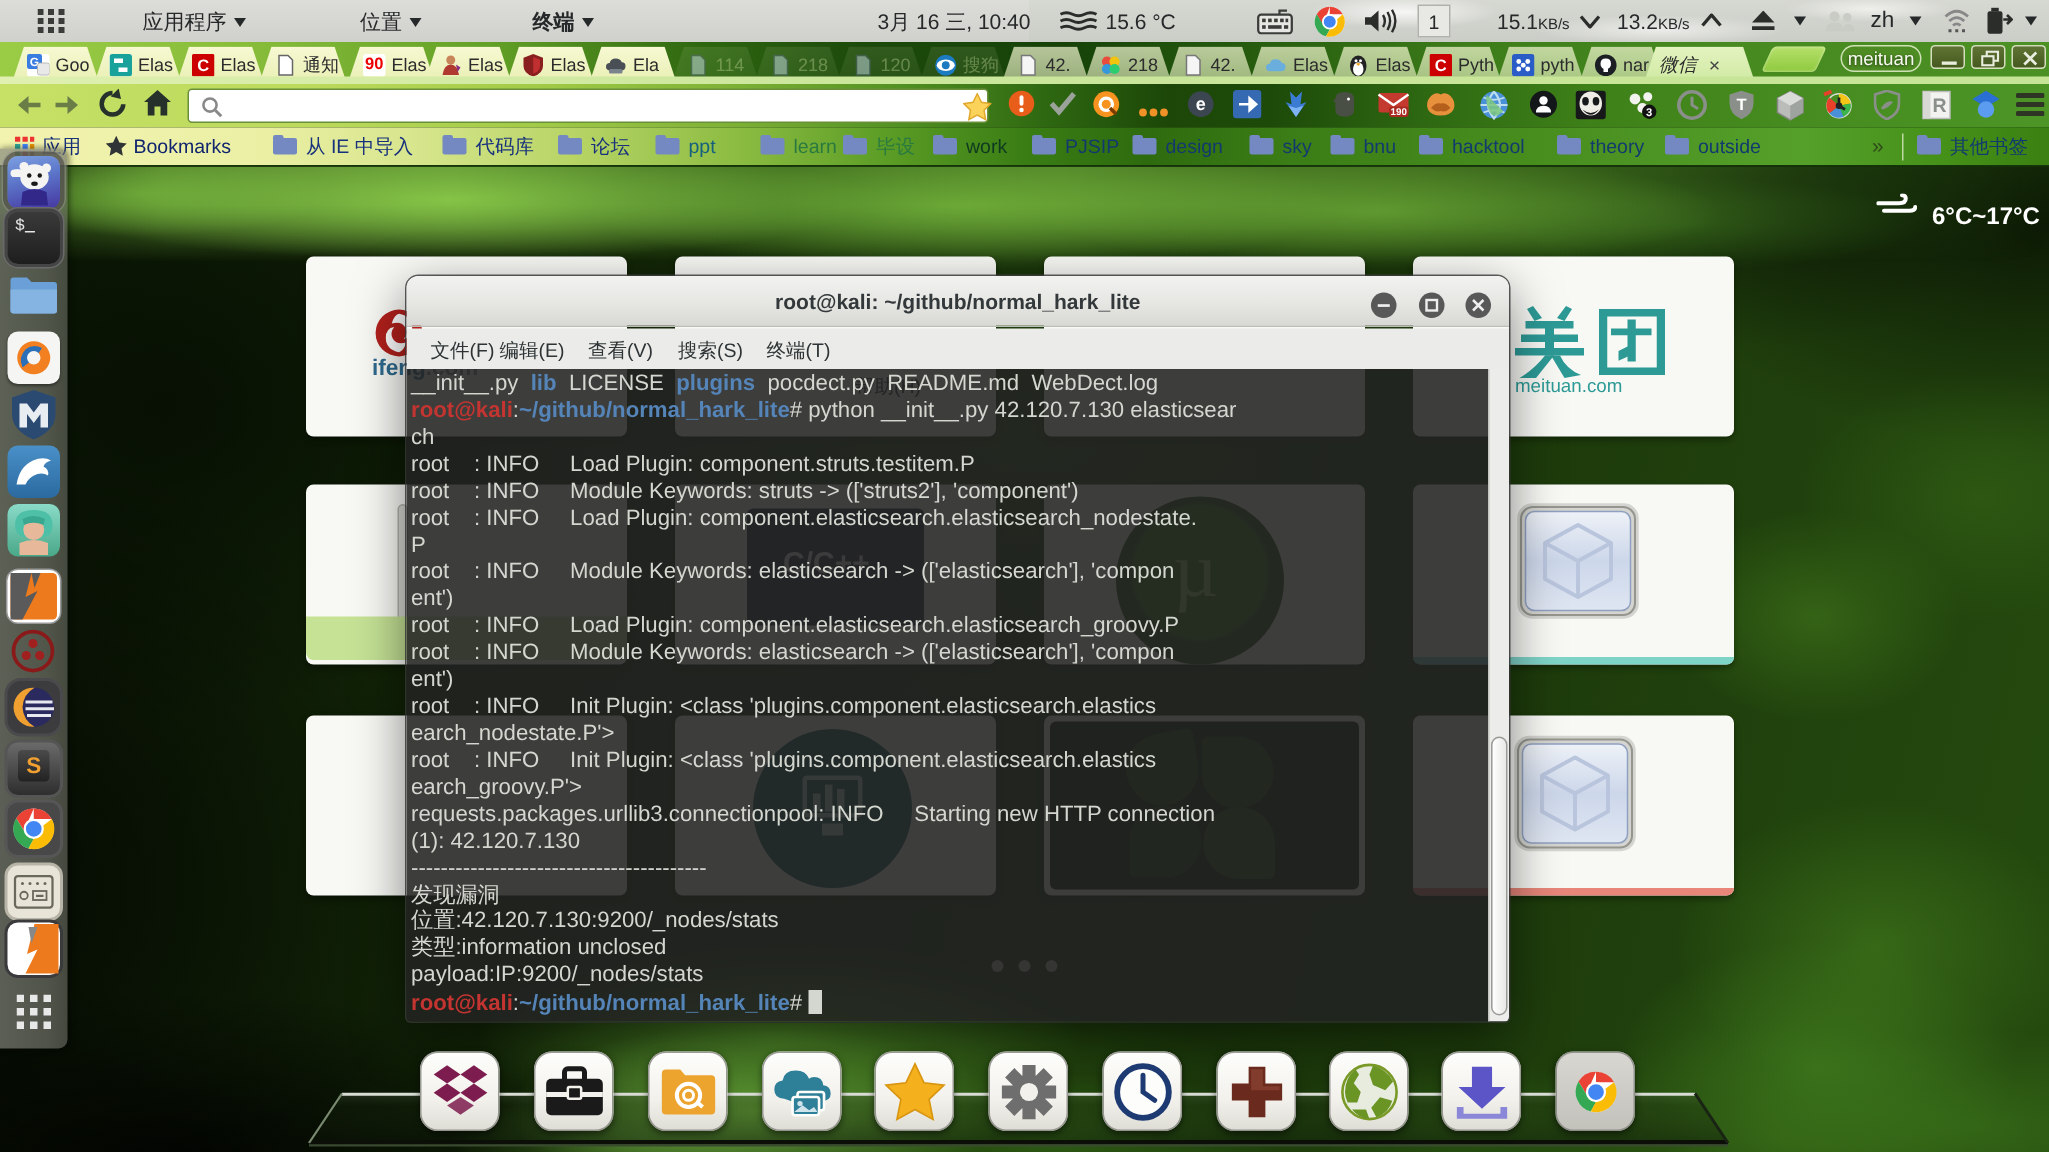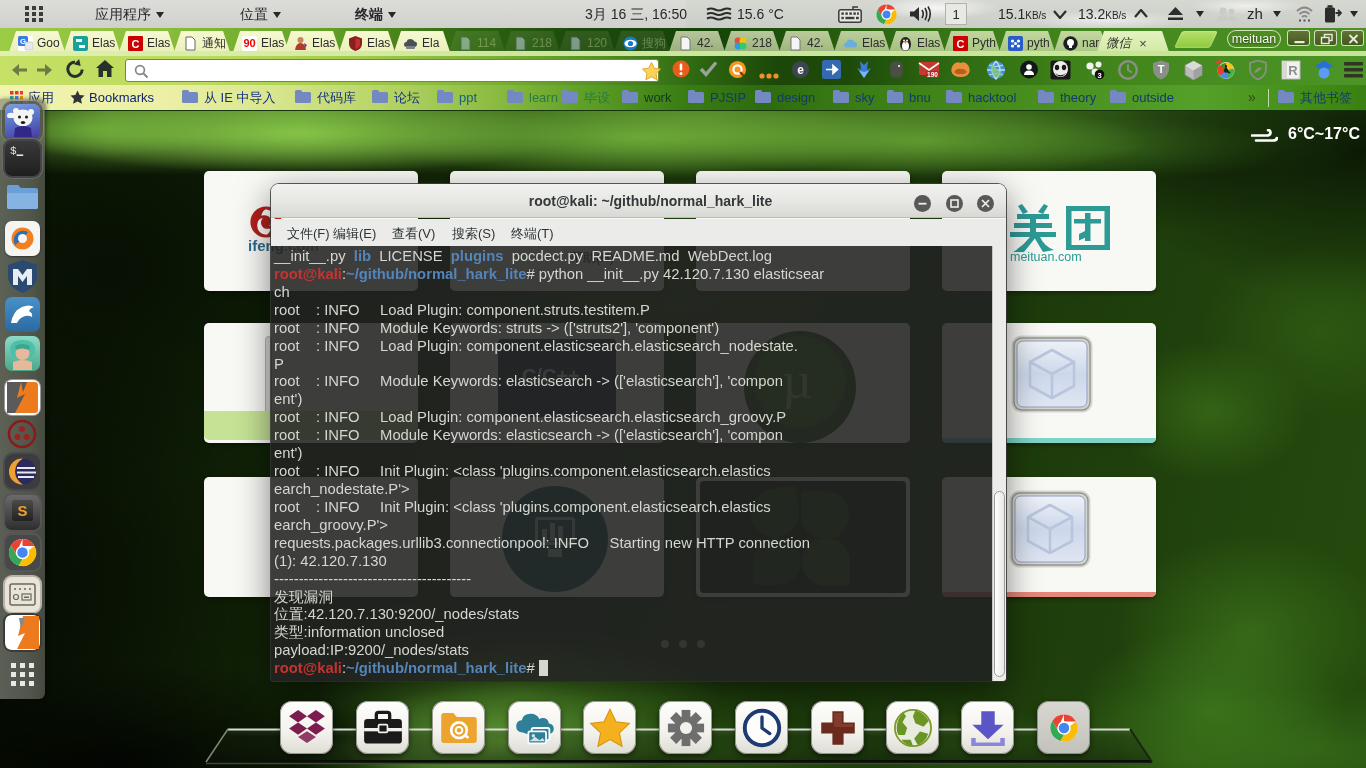--- a/index.html
+++ b/index.html
@@ -82,21 +82,21 @@
 .bm { position:absolute; top:0; height:25px; line-height:25px; white-space:nowrap; }
 .bmfolder { display:inline-block; width:16px; height:11px; background:#7488c2; border-radius:1.5px; position:relative; vertical-align:-1px; margin-right:6px; }
 .bmfolder:before { content:""; position:absolute; left:0; top:-2.5px; width:7px; height:3px; background:#7488c2; border-radius:1.5px 1.5px 0 0; }
 
 
 #term { position:absolute; left:271px; top:184px; width:735px; height:497px;
  border-radius:8px 8px 3px 3px; box-shadow:0 10px 34px rgba(0,0,0,0.5), 0 0 0 1px rgba(70,70,70,0.85);
  overflow:hidden; }
 #ttitle { position:absolute; left:0; top:0; width:100%; height:34px;
  background:linear-gradient(180deg,#f2f2f0 0%,#e6e6e3 55%,#d8d8d4 100%);
- border-bottom:1px solid #bdbdb8;padding-left:12px; }
+ border-bottom:1px solid #bdbdb8; }
 #ttitle .txt { position:absolute; width:100%; text-align:center; top:9px; font-size:14px; font-weight:bold; color:#33383a; }
 .wbtn { position:absolute; top:11px; width:17px; height:17px; border-radius:50%; background:#585858; }
 #tmenu { position:absolute; left:0; top:35px; width:100%; height:27px; background:#ebebe9; font-size:13px; color:#2e3436; }
 #tmenu span { position:absolute; top:6px; }
 #tbody { position:absolute; left:0; top:62px; width:735px; height:435px; background:rgba(34,34,34,0.88); }
 #tscroll { position:absolute; right:0; top:62px; width:14px; height:435px; background:#ececea; border-left:1px solid #c4c4c0; }
 #tthumb { position:absolute; right:1px; top:245px; width:11px; height:186px; background:linear-gradient(90deg,#ffffff,#e8e8e6); border:1px solid #9a9a96; border-radius:6px; }
 #ttext { position:absolute; left:3px; top:2px; width:716px; font-family:Liberation Sans, sans-serif;
  font-size:14.8px; line-height:17.92px; color:#d4d7cf; white-space:pre; }
 .tr { color:#c43431; font-weight:bold; }
@@ -244,21 +244,21 @@
           <rect x="7" y="6" width="4" height="4"></rect>
           <rect x="14" y="6" width="4" height="4"></rect>
           <rect x="0" y="12" width="4" height="4"></rect>
           <rect x="7" y="12" width="4" height="4"></rect>
           <rect x="14" y="12" width="4" height="4"></rect>
         </g>
     </svg>
     <div class="tbitem" style="left:95px;">应用程序<span class="tri-d"></span></div>
     <div class="tbitem" style="left:240px;">位置<span class="tri-d"></span></div>
     <div class="tbitem" style="left:355px;font-weight:bold;">终端<span class="tri-d"></span></div>
-    <div class="tbitem" style="left:585px;">3月 16 三, 16:50</div>
+    <div class="tbitem" style="left:585px;">3月 16 三, 10:40</div>
     <svg class="abs" style="left:706px;top:7px;" width="26" height="14" viewBox="0 0 26 14">
       <g stroke="#2a2d2a" stroke-width="2" fill="none">
           <path d="M1 2.5 Q5 0.5 9 2.5 T17 2.5 T25 2.5"></path>
           <path d="M1 7 Q5 5 9 7 T17 7 T25 7"></path>
           <path d="M1 11.5 Q5 9.5 9 11.5 T17 11.5 T25 11.5"></path>
         </g>
     </svg>
     <div class="tbitem" style="left:737px;">15.6 °C</div>
     <svg class="abs" style="left:838px;top:6px;" width="24" height="17" viewBox="0 0 24 17">
       <rect x="0.8" y="3.8" width="22.4" height="12.4" rx="2" fill="#e6e6e2" stroke="#3a3d3a" stroke-width="1.5"></rect>
@@ -611,21 +611,21 @@
     <div class="bm" style="left:1268px;top:4px;width:1px;height:18px;background:rgba(240,248,220,0.7);"></div>
     <div class="bm" style="left:1278px;color:#123a6e;"><span class="bmfolder"></span>其他书签</div>
   </div>
   <div id="weather">
     <svg class="abs" style="left:0;top:5px;" width="27" height="16" viewBox="0 0 27 16">
         <g fill="none" stroke="#fff" stroke-width="2.7" stroke-linecap="round">
           <path d="M1 6.5 L15 6.5 Q19.5 6.5 19.5 3.4 Q19.5 1.2 17 1.2"></path>
           <path d="M5 11.5 L22 11.5 Q25.8 11.5 25.8 9"></path>
         </g>
       </svg>
-    <span class="abs" style="left:37px;top:1px;">6°C~17°C</span>
+    <span class="abs" style="left:37px;top:12px;">6°C~17°C</span>
   </div>
   <div id="ldock">
     <div class="dicon" style="top:5px;background:linear-gradient(165deg,#7da0e2 0%,#5b74c8 45%,#4636a0 100%);box-shadow:0 0 0 3px rgba(40,40,36,0.45),0 0 0 4px rgba(150,150,140,0.5);">
       <svg width="35" height="35" viewBox="0 0 35 35">
           <path d="M3 14 Q2 8 8 9 L10 10" fill="#f4f4f2"></path>
           <rect x="2" y="9" width="10" height="5" rx="2.5" fill="#f4f4f2"></rect>
           <ellipse cx="18" cy="14" rx="9.5" ry="8.5" fill="#f4f4f2"></ellipse>
           <circle cx="26" cy="8" r="3" fill="#f4f4f2"></circle>
           <circle cx="11" cy="7" r="3" fill="#f4f4f2"></circle>
           <circle cx="14.5" cy="13" r="1.5" fill="#1a1a1a"></circle>

